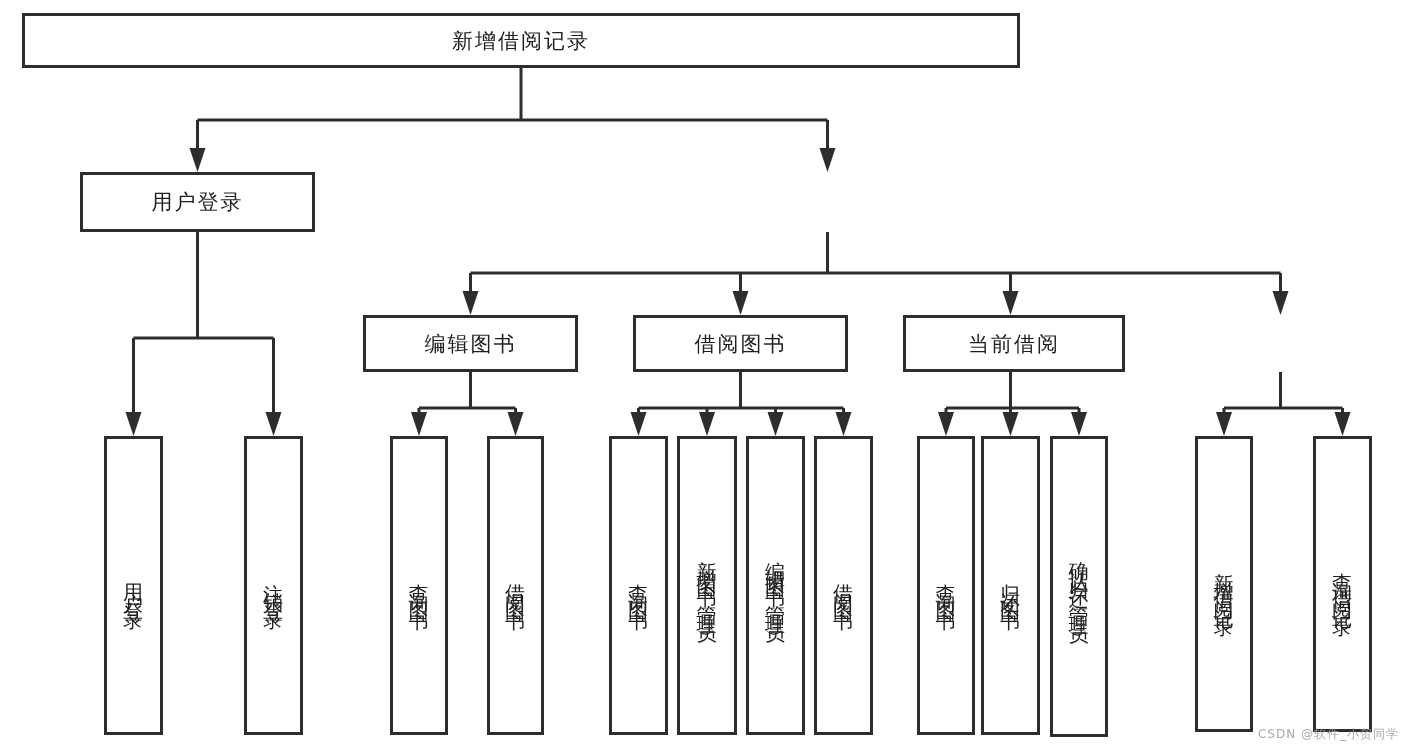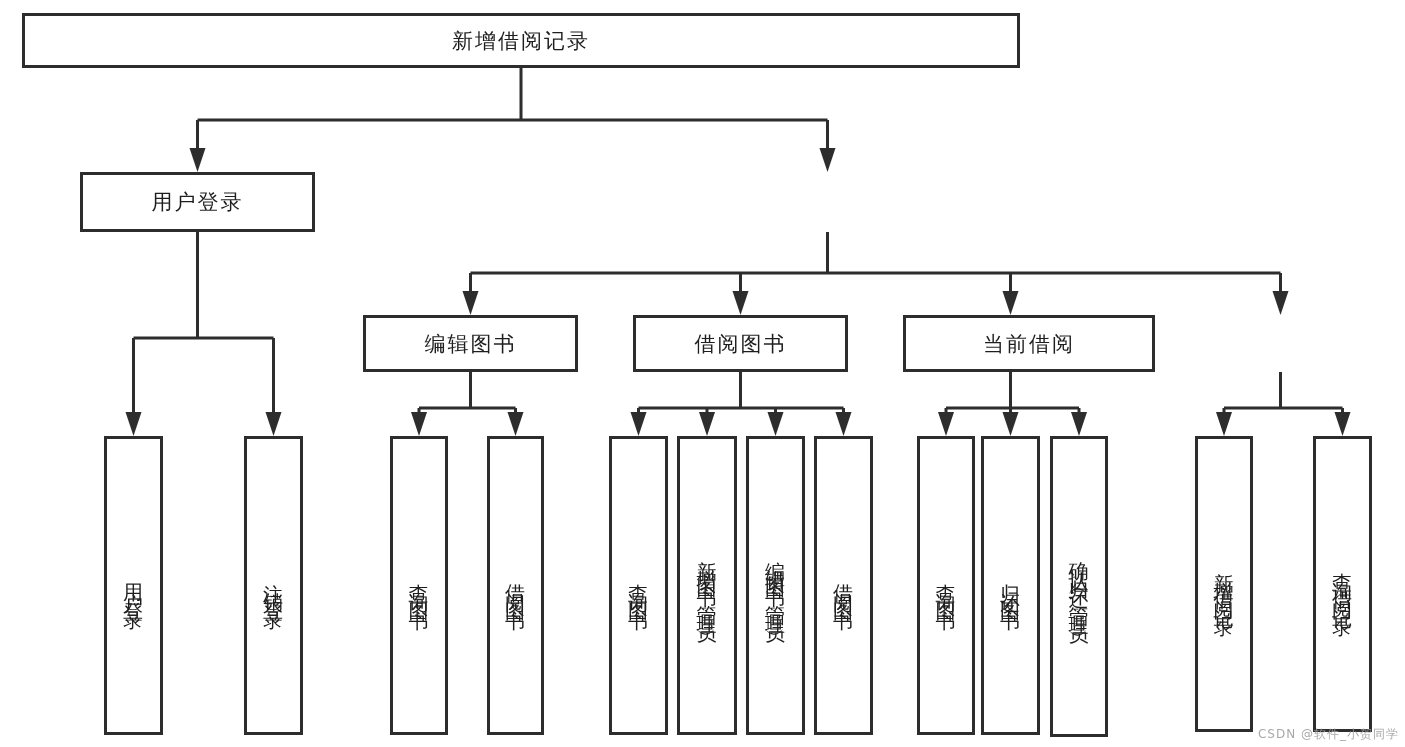--- a/index.html
+++ b/index.html
@@ -87,21 +87,21 @@
       <polygon points="1334.5,412 1350.5,412 1342.5,436"></polygon>
     </g>
   </svg>
 
   <div class="node h" style="left:22px;top:13px;width:998px;height:55px">新增借阅记录</div>
 
   <div class="node h" style="left:80px;top:172px;width:235px;height:60px">用户登录</div>
 
   <div class="node h" style="left:363px;top:315px;width:215px;height:57px">编辑图书</div>
   <div class="node h" style="left:633px;top:315px;width:215px;height:57px">借阅图书</div>
-  <div class="node h" style="left:903px;top:315px;width:252px;height:57px">当前借阅</div>
+  <div class="node h" style="left:903px;top:315px;width:222px;height:57px">当前借阅</div>
 
   <div class="node v" style="left:104px;top:436px;width:59px;height:299px">用户登录</div>
   <div class="node v" style="left:244px;top:436px;width:59px;height:299px">注销登录</div>
 
   <div class="node v" style="left:390px;top:436px;width:58px;height:299px">查询图书</div>
   <div class="node v" style="left:487px;top:436px;width:57px;height:299px">借阅图书</div>
 
   <div class="node v" style="left:609px;top:436px;width:59px;height:299px">查询图书</div>
   <div class="node v" style="left:677px;top:436px;width:60px;height:299px">新增图书（管理员）</div>
   <div class="node v" style="left:746px;top:436px;width:59px;height:299px">编辑图书（管理员）</div>

